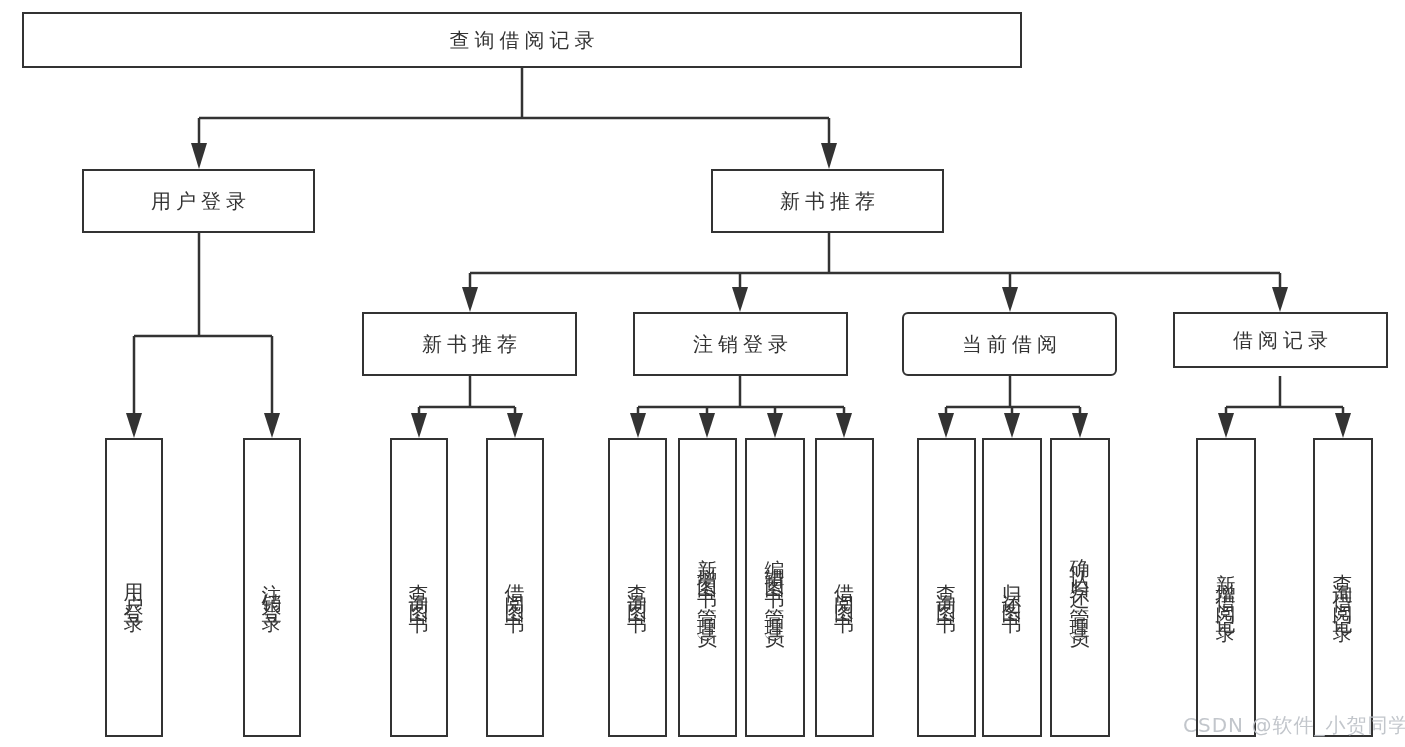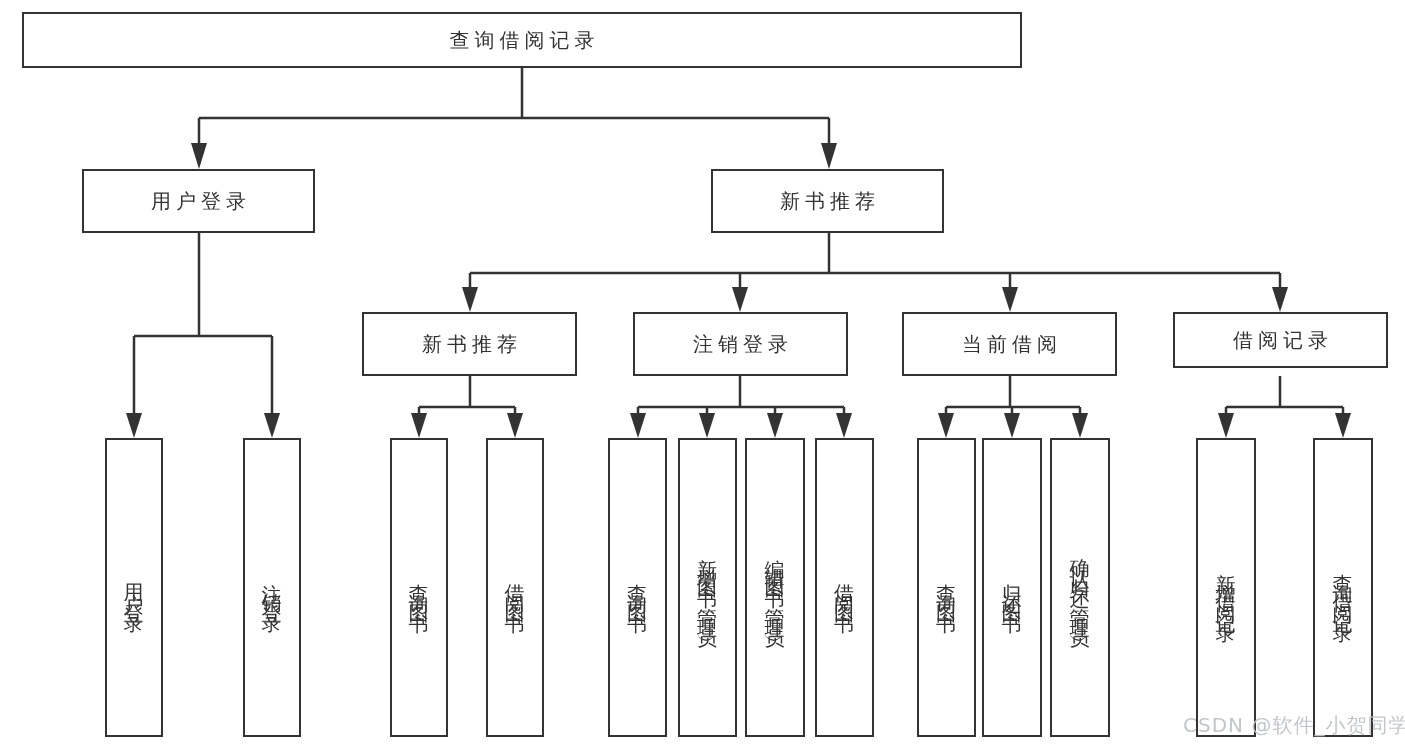--- a/index.html
+++ b/index.html
@@ -157,21 +157,21 @@
   <div class="box hbox n-book-mgmt" style="border-color: rgb(51, 51, 51); color: rgb(51, 51, 51); background: rgb(255, 255, 255);">
     <span class="lbl">新书推荐</span>
   </div>
 
   <div class="box hbox n-new-books" style="border-color: rgb(51, 51, 51); color: rgb(51, 51, 51); background: rgb(255, 255, 255);">
     <span class="lbl">新书推荐</span>
   </div>
   <div class="box hbox n-book-borrow" style="border-color: rgb(51, 51, 51); color: rgb(51, 51, 51); background: rgb(255, 255, 255);">
     <span class="lbl">注销登录</span>
   </div>
-  <div class="box hbox n-current-borrow" style="border-color: rgb(51, 51, 51); color: rgb(51, 51, 51); background: rgb(255, 255, 255);">
+  <div class="box hbox n-current-borrow" style="border-color: rgb(51, 51, 51); color: rgb(51, 51, 51); background: rgb(255, 255, 255); border-radius: 6px;">
     <span class="lbl">当前借阅</span>
   </div>
   <div class="box hbox n-borrow-records" style="border-color: rgb(51, 51, 51); color: rgb(51, 51, 51); background: rgb(255, 255, 255);">
     <span class="lbl">借阅记录</span>
   </div>
 
   <div class="box vbox leaf n-leaf-login" style="border-color: rgb(51, 51, 51); color: rgb(51, 51, 51); background: rgb(255, 255, 255);">
     <span class="lbl">用户登录</span>
   </div>
   <div class="box vbox leaf n-leaf-logout" style="border-color: rgb(51, 51, 51); color: rgb(51, 51, 51); background: rgb(255, 255, 255);">

